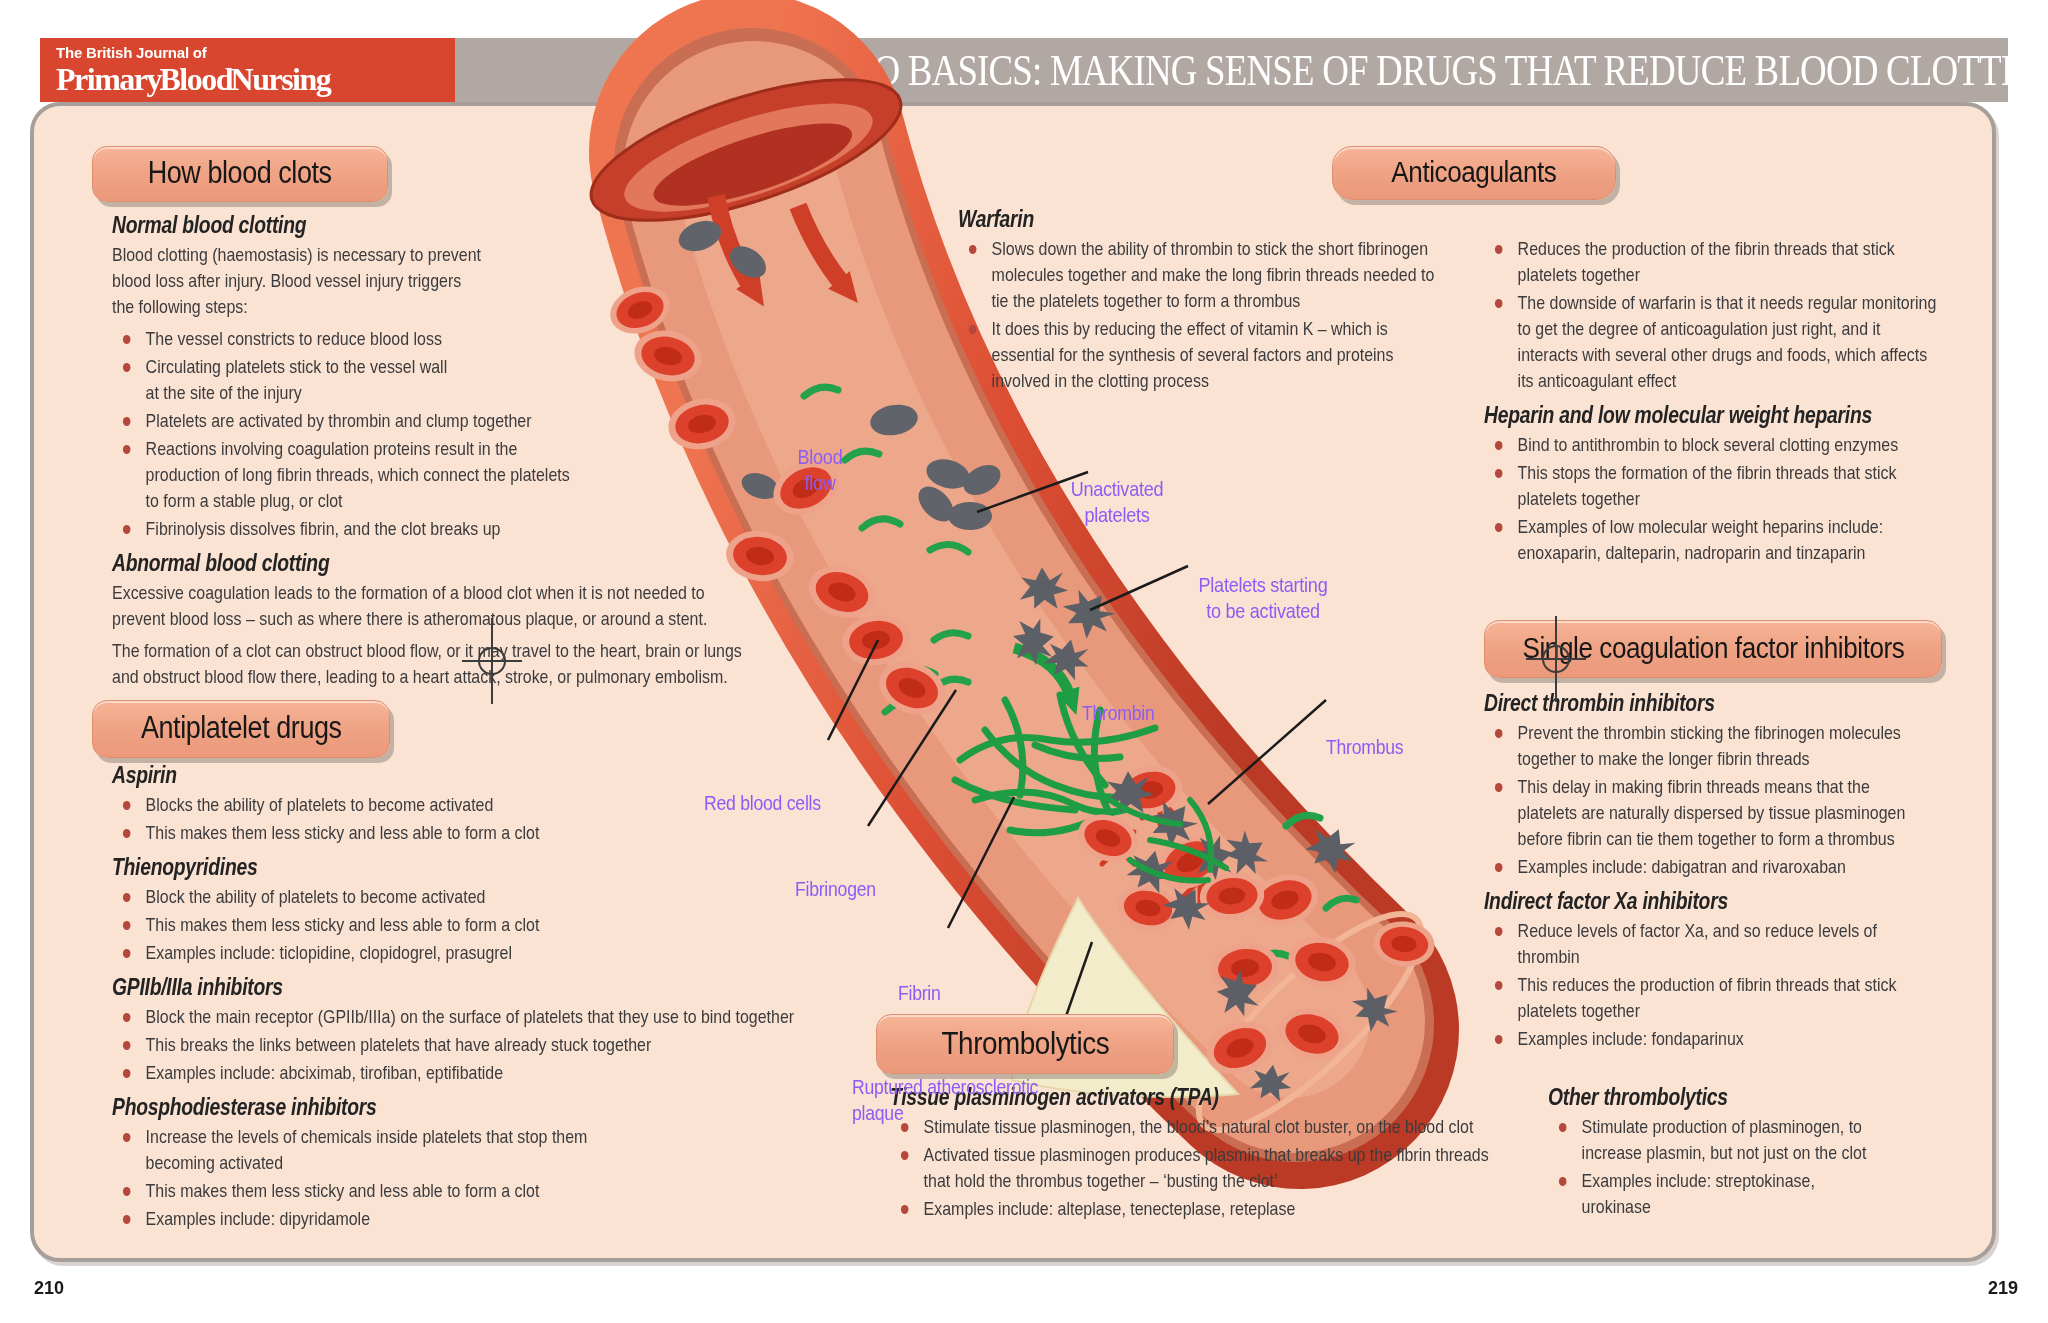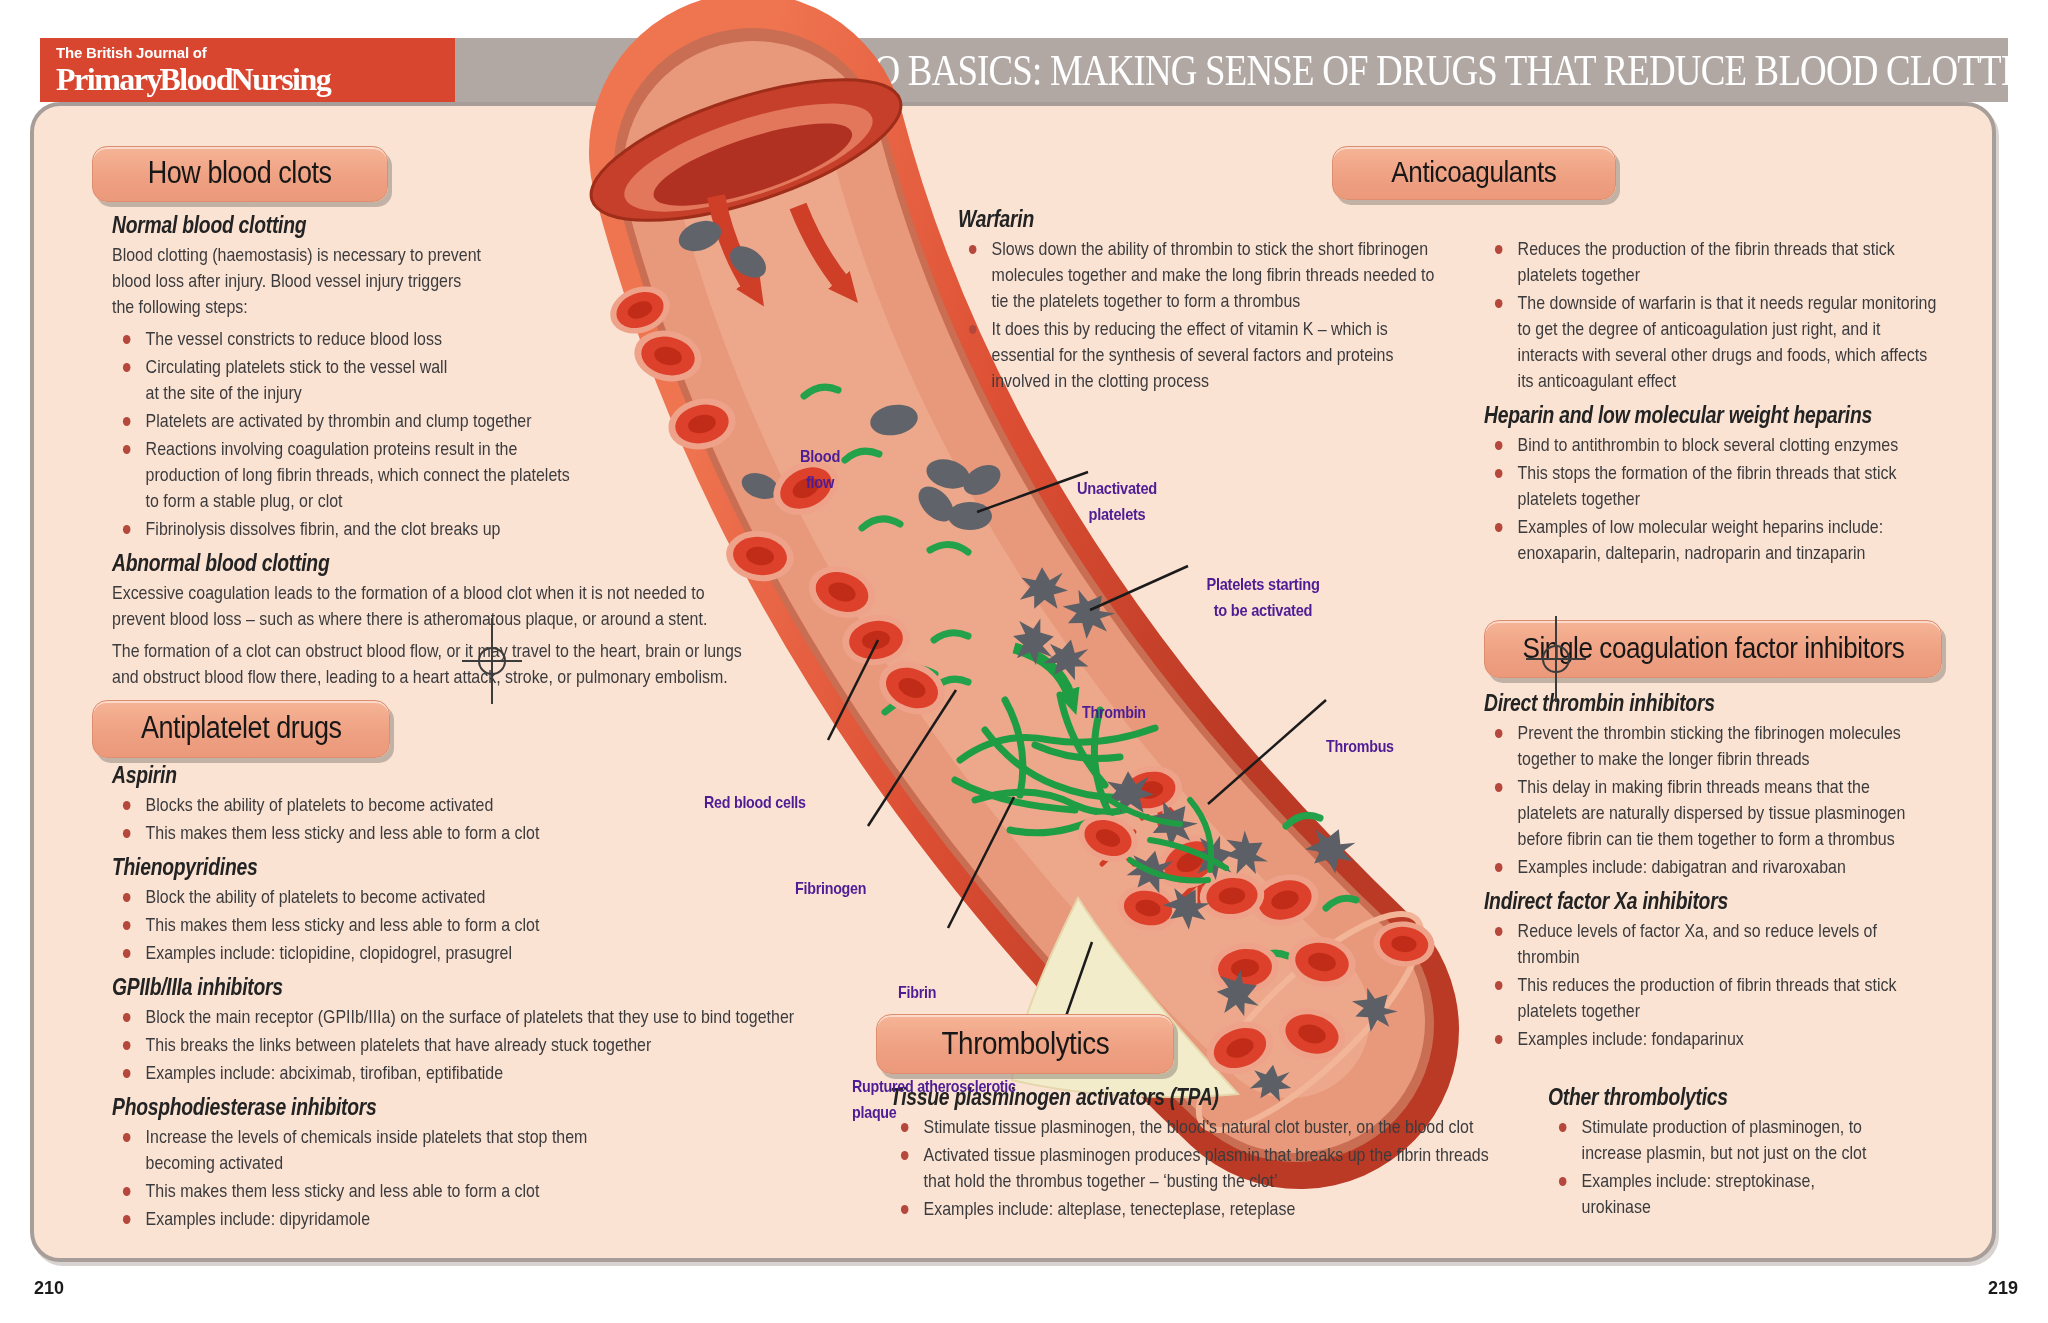--- a/index.html
+++ b/index.html
@@ -33,22 +33,22 @@
   .cond-c{transform:scaleX(0.86);transform-origin:50% 0;}
   .tx h3{font-size:23px;font-style:italic;font-weight:bold;color:#232323;margin:8px 0 4px;
          letter-spacing:-0.3px;white-space:pre;}
   .tx h3:first-child{margin-top:0;}
   .tx p{margin:0 0 6px;white-space:pre;}
   .tx ul{list-style:none;margin:0;padding:0;}
   .tx li{position:relative;padding-left:40px;margin:2px 0;white-space:pre;}
   .tx li::before{content:"";position:absolute;left:13px;top:9px;width:9px;height:9px;
                  border-radius:50%;background:#b5473c;}
   
-  .dlabel{position:absolute;z-index:5;font-weight:bold;font-size:17px;line-height:26px;
-          color:#4c1d95;white-space:pre;letter-spacing:-0.3px;}
+  .dlabel{position:absolute;z-index:5;font-weight:normal;font-size:21px;line-height:26px;
+          color:#8b5cf6;white-space:pre;letter-spacing:-0.3px;}
   .dlabel.c{text-align:center;}
   
   .pageno{position:absolute;z-index:4;font-size:18px;font-weight:bold;color:#1a1a1a;}
 </style>
 </head>
 <body>
 
 <div class="page">
 
   <div class="masthead">
@@ -218,21 +218,21 @@
     <g stroke="#3c3c3c" stroke-width="2" fill="none">
       <line x1="1556" y1="616" x2="1556" y2="702"></line>
       <line x1="1526" y1="659" x2="1586" y2="659"></line>
       <circle cx="1556" cy="659" r="13"></circle>
     </g>
   </svg>
 
   <div class="tab" style="left:92px;top:146px;width:294px;height:54px;line-height:52px;font-size:31px;">
     <span class="tabin">How blood clots</span>
   </div>
-  <div class="tab" style="left:1332px;top:146px;width:282px;height:52px;line-height:50px;font-size:30px;">
+  <div class="tab" style="left:1332px;top:146px;width:282px;height:52px;line-height:50px;font-size:30px;border-radius:20px;">
     <span class="tabin">Anticoagulants</span>
   </div>
   <div class="tab" style="left:92px;top:700px;width:296px;height:56px;line-height:54px;font-size:31px;">
     <span class="tabin">Antiplatelet drugs</span>
   </div>
   <div class="tab" style="left:1484px;top:620px;width:456px;height:56px;line-height:54px;font-size:30px;">
     <span class="tabin">Single coagulation factor inhibitors</span>
   </div>
   <div class="tab" style="left:876px;top:1014px;width:296px;height:58px;line-height:56px;font-size:32px;">
     <span class="tabin">Thrombolytics</span>

